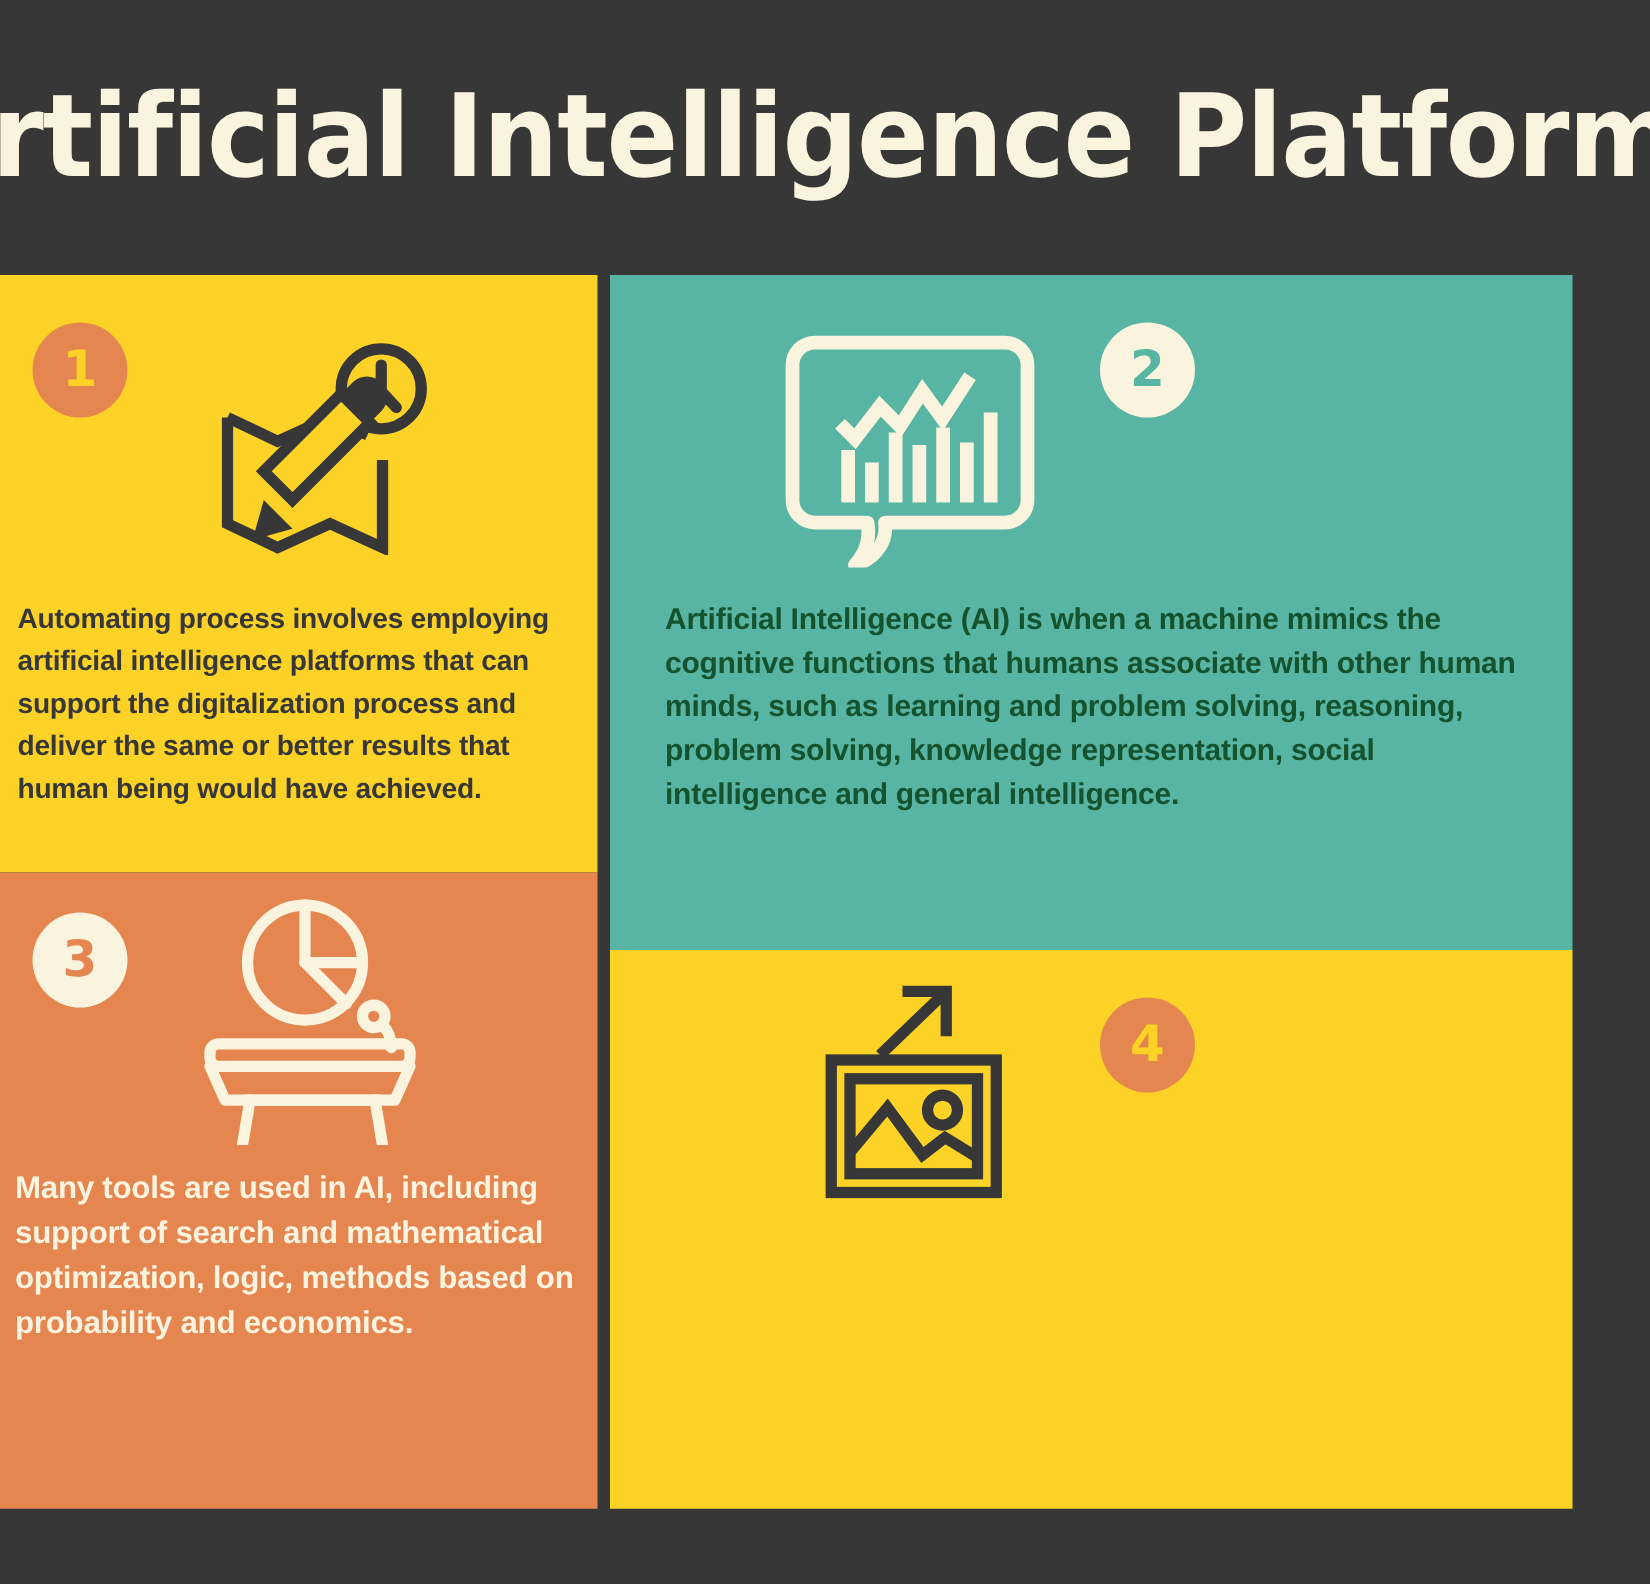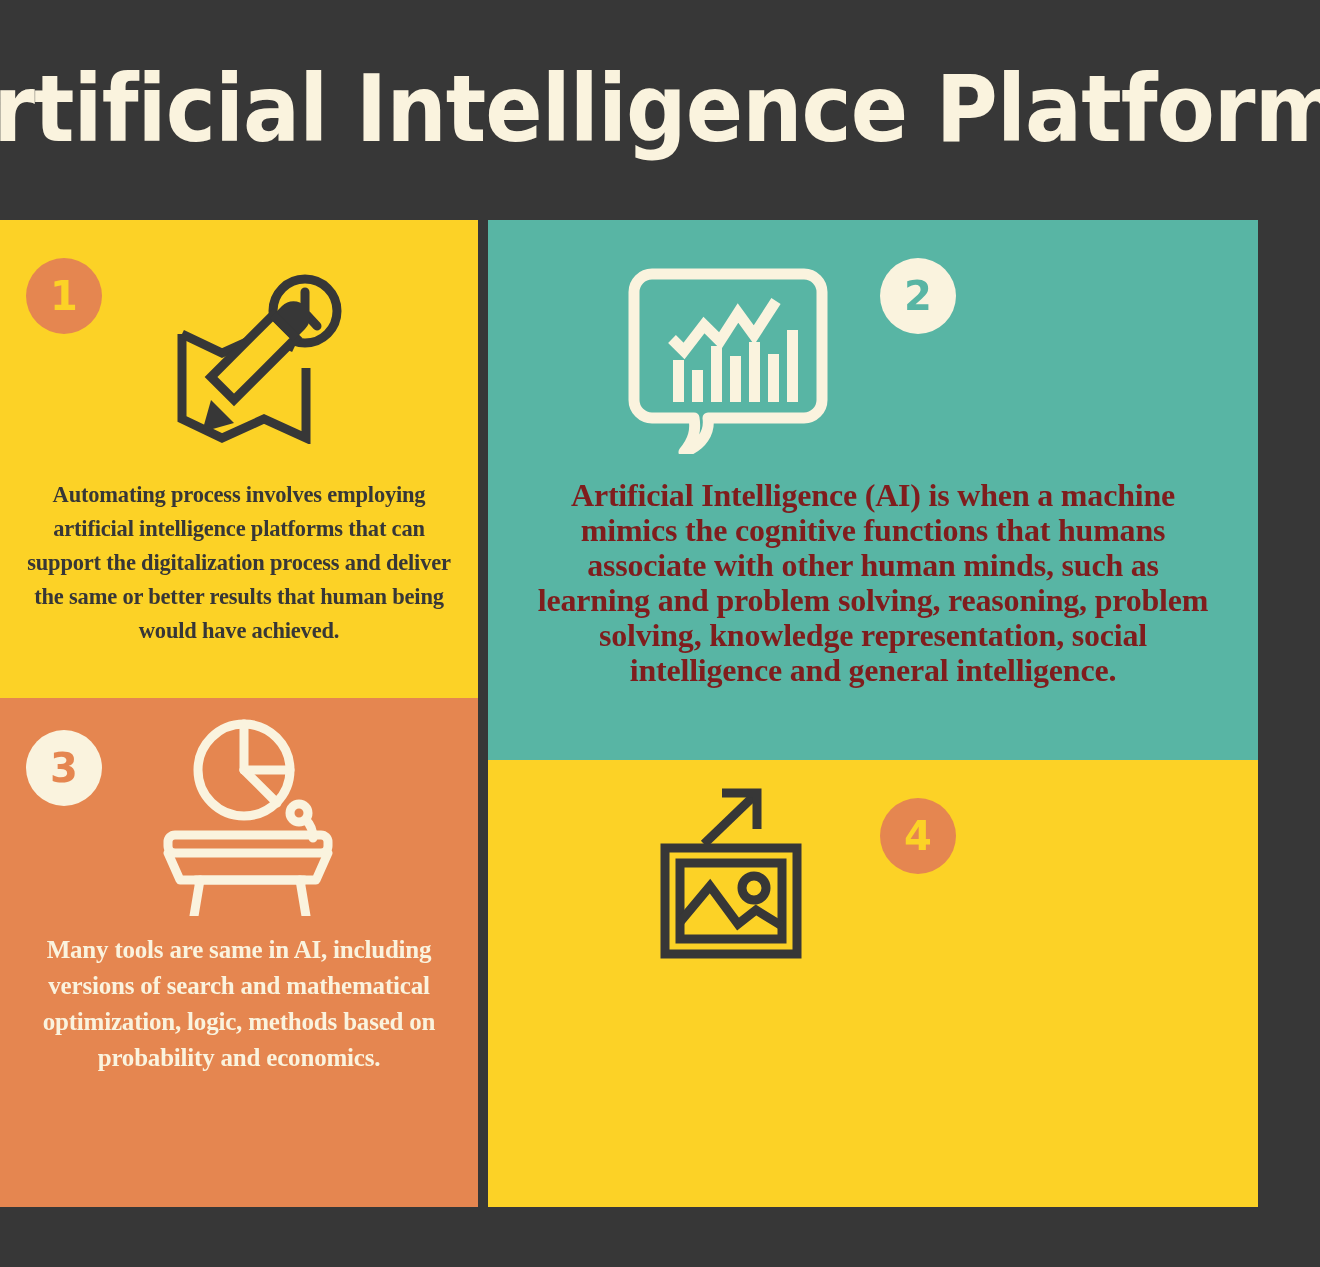--- a/index.html
+++ b/index.html
@@ -90,32 +90,32 @@
     display: block;
   }
   .icon-1 { left: 172px; top: 52px; }
   .icon-2 { left: 140px; top: 48px; }
   .icon-3 { left: 160px; top: 18px; }
   .icon-4 { left: 168px; top: 22px; }
 
   
   .panel-text {
     position: absolute;
-    text-align: center;
-    font-family: Liberation Serif, serif;
+    text-align: left;
+    font-family: Liberation Sans, sans-serif;
     font-weight: bold;
     letter-spacing: -0.2px;
   }
   .text-1 {
     left: 14px; top: 258px; width: 450px;
     font-size: 22.5px; line-height: 34px; color: #373737;
   }
   .text-2 {
     left: 44px; top: 258px; width: 682px;
-    font-size: 32px; line-height: 35px; color: #7f1d1d;
+    font-size: 24px; line-height: 35px; color: #14532d;
   }
   .text-3 {
     left: 12px; top: 234px; width: 454px;
     font-size: 25px; line-height: 36px; color: #FAF3DE;
   }
   .text-4 {
     left: 20px; top: 216px; width: 730px;
     font-size: 26px; line-height: 35px; color: #373737;
   }
 </style>
@@ -201,21 +201,21 @@
 
         <rect x="8" y="119" width="160" height="18" rx="7"></rect>
 
         <path d="M8 137 l12 27 h136 l12 -27"></path>
 
         <path d="M36 164 h108"></path>
         <path d="M40 164 l-6 36"></path>
         <path d="M140 164 l6 36"></path>
       </svg>
 
-      <div class="panel-text text-3">Many tools are same in AI, including versions of search and mathematical optimization, logic, methods based on probability and economics.</div>
+      <div class="panel-text text-3">Many tools are used in AI, including support of search and mathematical optimization, logic, methods based on probability and economics.</div>
     </div>
 
     <div class="panel p4">
 
       <div class="badge badge-4">
         <span>4</span>
       </div>
 
       <svg class="icon-wrap icon-4" width="160" height="180" viewBox="0 0 160 180" fill="none" stroke="#373737" stroke-width="9" stroke-linecap="butt" stroke-linejoin="miter">
 

